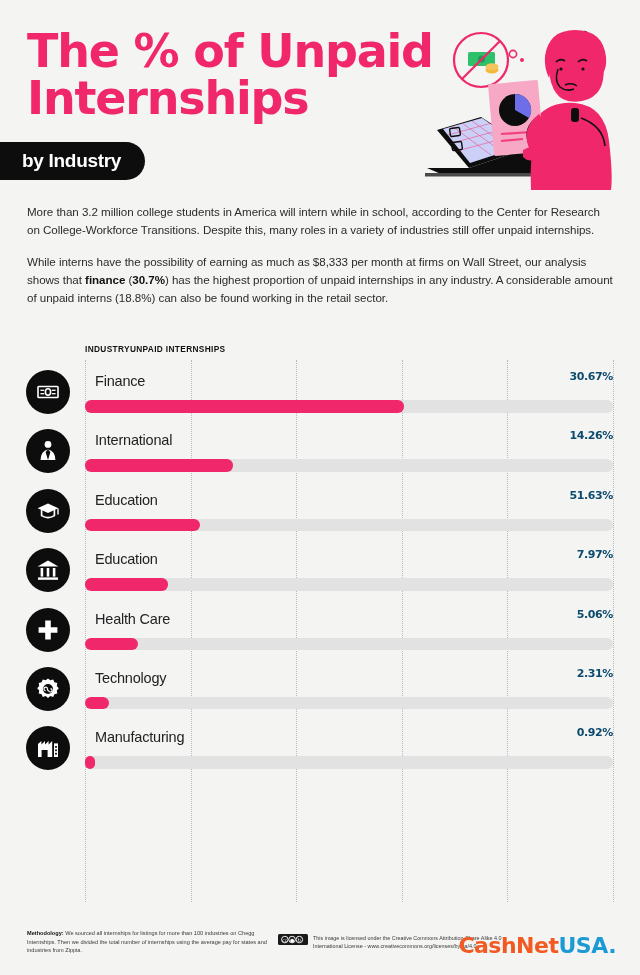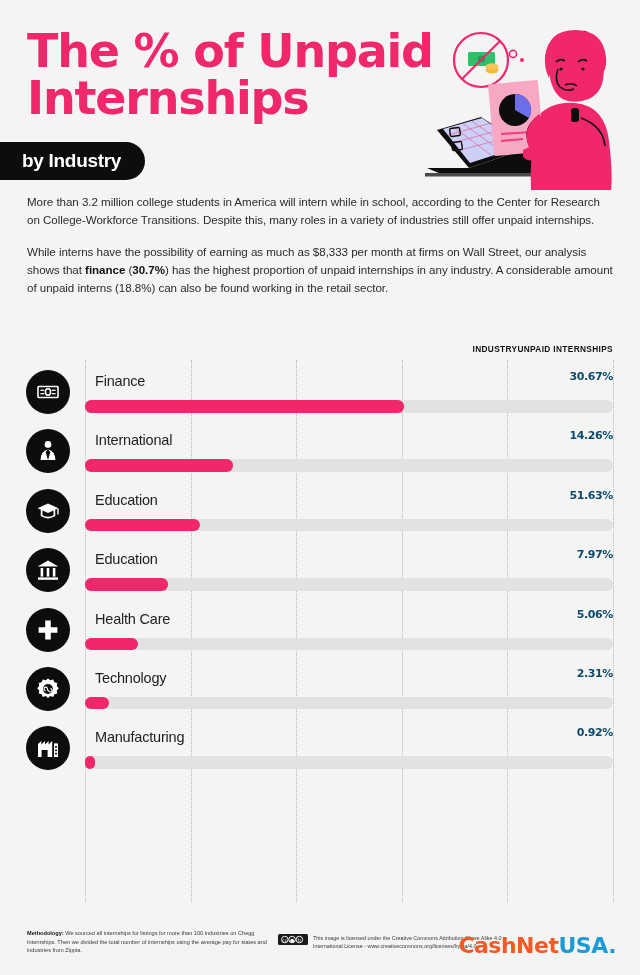--- a/index.html
+++ b/index.html
@@ -59,21 +59,21 @@
     right: 6px;
     top: 22px;
     width: 215px;
     height: 168px;
   }
 
   
   .intro {
     position: absolute;
     left: 27px;
-    top: 193px;
+    top: 203px;
     width: 588px;
   }
   .intro p {
     color: #2b2b2b;
     font-size: 11.6px;
     line-height: 18.3px;
     letter-spacing: -0.05px;
   }
   .intro p + p { margin-top: 13px; }
   .intro b { font-weight: 700; color: #111; }
@@ -82,24 +82,24 @@
   .chart {
     position: absolute;
     left: 0;
     top: 344px;
     width: 640px;
     height: 566px;
   }
   .col-headers {
     position: absolute;
     left: 85px;
-    right: 27px;
+    right: 21px;
     top: 0;
     display: flex;
-    justify-content: flex-end;
+    justify-content: flex-start;
   }
   .col-header {
     font-size: 8.3px;
     font-weight: 700;
     letter-spacing: 0.35px;
     color: #111;
   }
   .gridlines {
     position: absolute;
     left: 85px;

